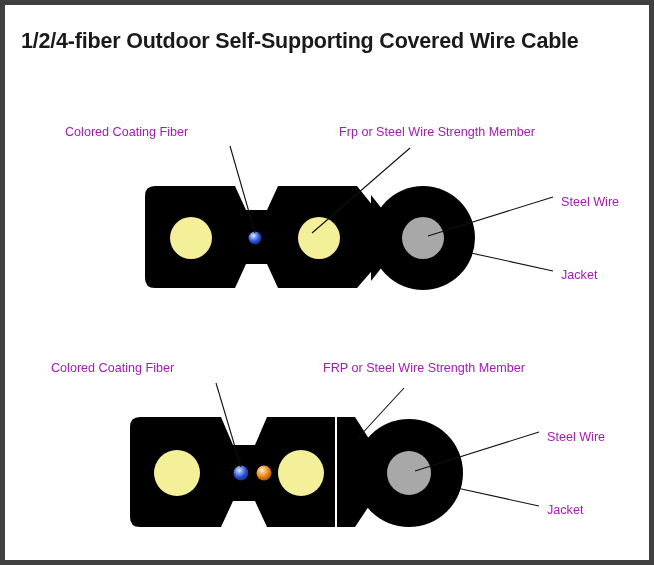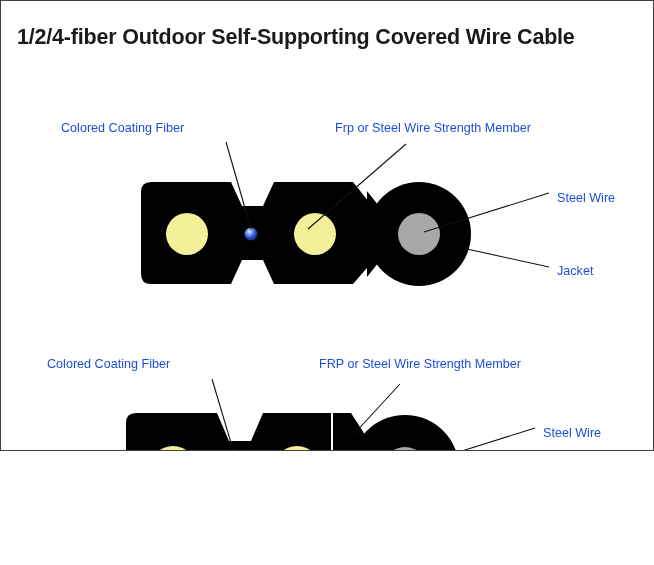--- a/index.html
+++ b/index.html
@@ -7,41 +7,41 @@
     margin: 0;
     padding: 0;
     background: #ffffff;
   }
   body {
     font-family: "Liberation Sans", sans-serif;
   }
   #page {
     position: relative;
     width: 654px;
-    height: 451px;
+    height: 565px;
     background: #ffffff;
-    border: 1px solid #404040;
+    border: 5px solid #404040;
     box-sizing: border-box;
     overflow: hidden;
   }
   #diagram-title {
     position: absolute;
     left: 16px;
     top: 24px;
     font-size: 21.5px;
     font-weight: bold;
     color: #1a1a1a;
     letter-spacing: -0.2px;
     white-space: nowrap;
     font-family: "Liberation Sans", sans-serif;
   }
   .lbl {
     position: absolute;
     font-size: 12.6px;
-    color: #1d4ed8;
+    color: #a21caf;
     white-space: nowrap;
     font-family: "Liberation Sans", sans-serif;
   }
   #svg-layer {
     position: absolute;
     left: 0;
     top: 0;
     width: 654px;
     height: 565px;
   }

